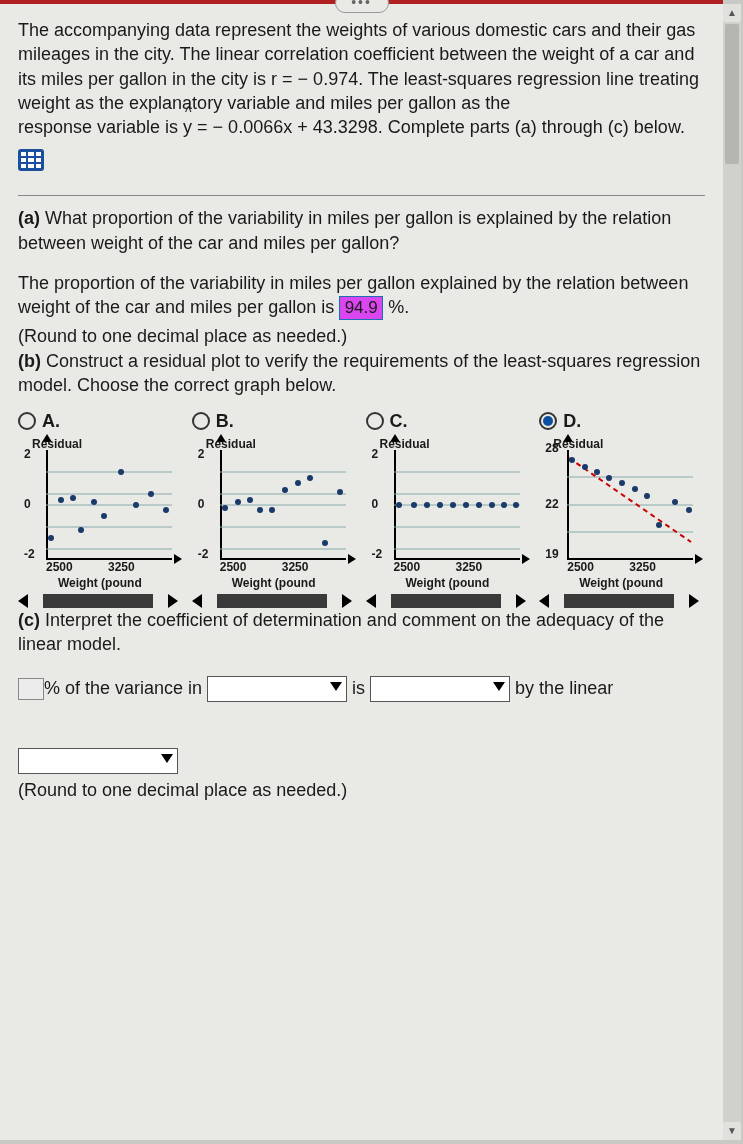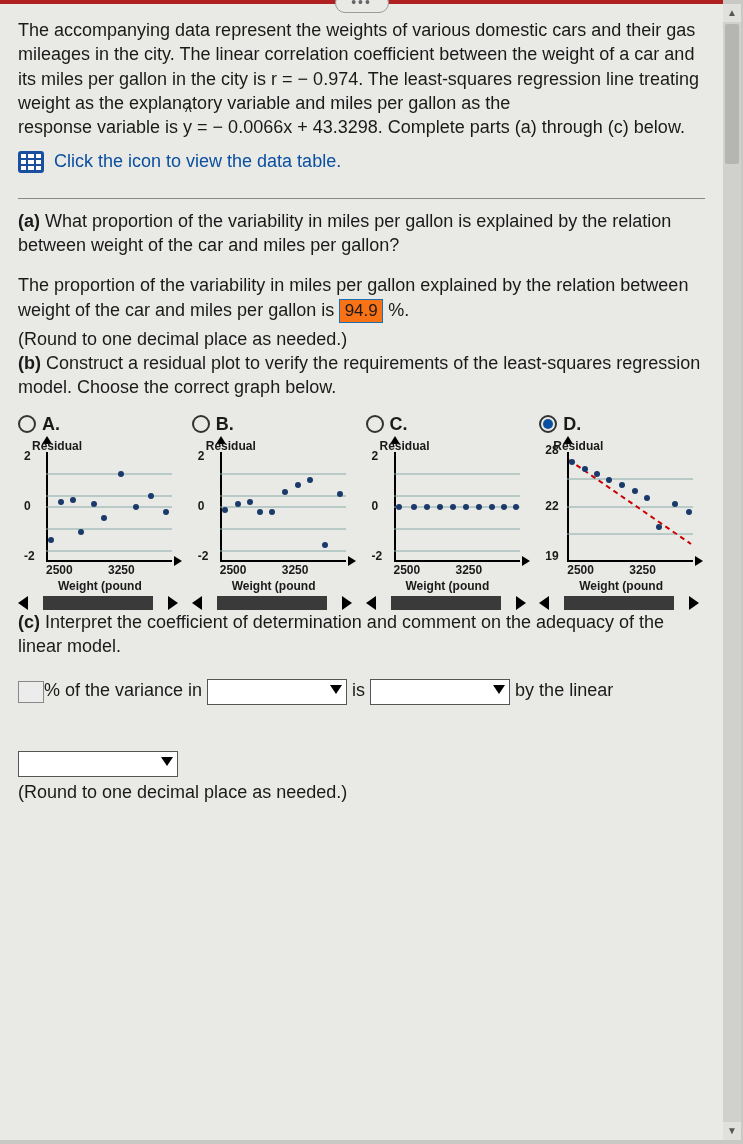--- a/index.html
+++ b/index.html
@@ -50,21 +50,21 @@
   .link { color:#0b4fa0; cursor:pointer; }
   .divider { border:none; border-top:1px solid #888; margin:24px 0 10px 0; position:relative; }
   .ellipsis-cap {
     position:absolute; left:50%; top:-11px; transform:translateX(-50%);
     width:54px; height:20px; border:1px solid #999; border-radius:11px; background:#e9eae6;
     text-align:center; line-height:16px; color:#666; letter-spacing:2px; font-size:14px;
   }
   .section { }
   .bold { font-weight:bold; }
   .answer-box {
-    display:inline-block; min-width:44px; height:24px; border:1px solid #1a6fb0; background:#f97316;
+    display:inline-block; min-width:44px; height:24px; border:1px solid #1a6fb0; background:#d946ef;
     text-align:center; line-height:22px; font-size:17px; padding:0 4px;
   }
   .empty-box { display:inline-block; width:26px; height:22px; border:1px solid #888; vertical-align:middle; background:#ececec; }
   .dropdown { display:inline-block; min-width:120px; height:26px; border:1px solid #555; background:#fff; vertical-align:middle; position:relative; }
   .dropdown.small { min-width:140px; }
   .dropdown .tri { position:absolute; right:4px; top:5px; width:0;height:0;border-left:6px solid transparent;border-right:6px solid transparent;border-top:9px solid #000; }
   .cursor { display:inline-block; font-family:serif; }
   .choices { display:flex; gap:8px; margin-top:12px; }
   .choice { flex:1; }
   .choice-head { display:flex; align-items:center; gap:6px; font-weight:bold; margin-bottom:4px;}
@@ -104,21 +104,20 @@
         <span></span>
         <span></span>
         <span></span>
         <span></span>
         <span></span>
         <span></span>
         <span></span>
         <span></span>
         <span></span>
       </div>
-    <span class="link">Click the icon to view the data table.</span>
   </div>
 
   <hr class="divider">
   <div class="ellipsis-cap">•••</div>
 
   <div class="section">
     <span class="bold">(a)</span>
     <span>What proportion of the variability in miles per gallon is explained by the relation between weight of the car and miles per gallon?</span>
     <div style="margin-top:16px;">
       <span>The proportion of the variability in miles per gallon explained by the relation between weight of the car and miles per gallon is </span><span class="answer-box">94.9</span><span> %.</span>

